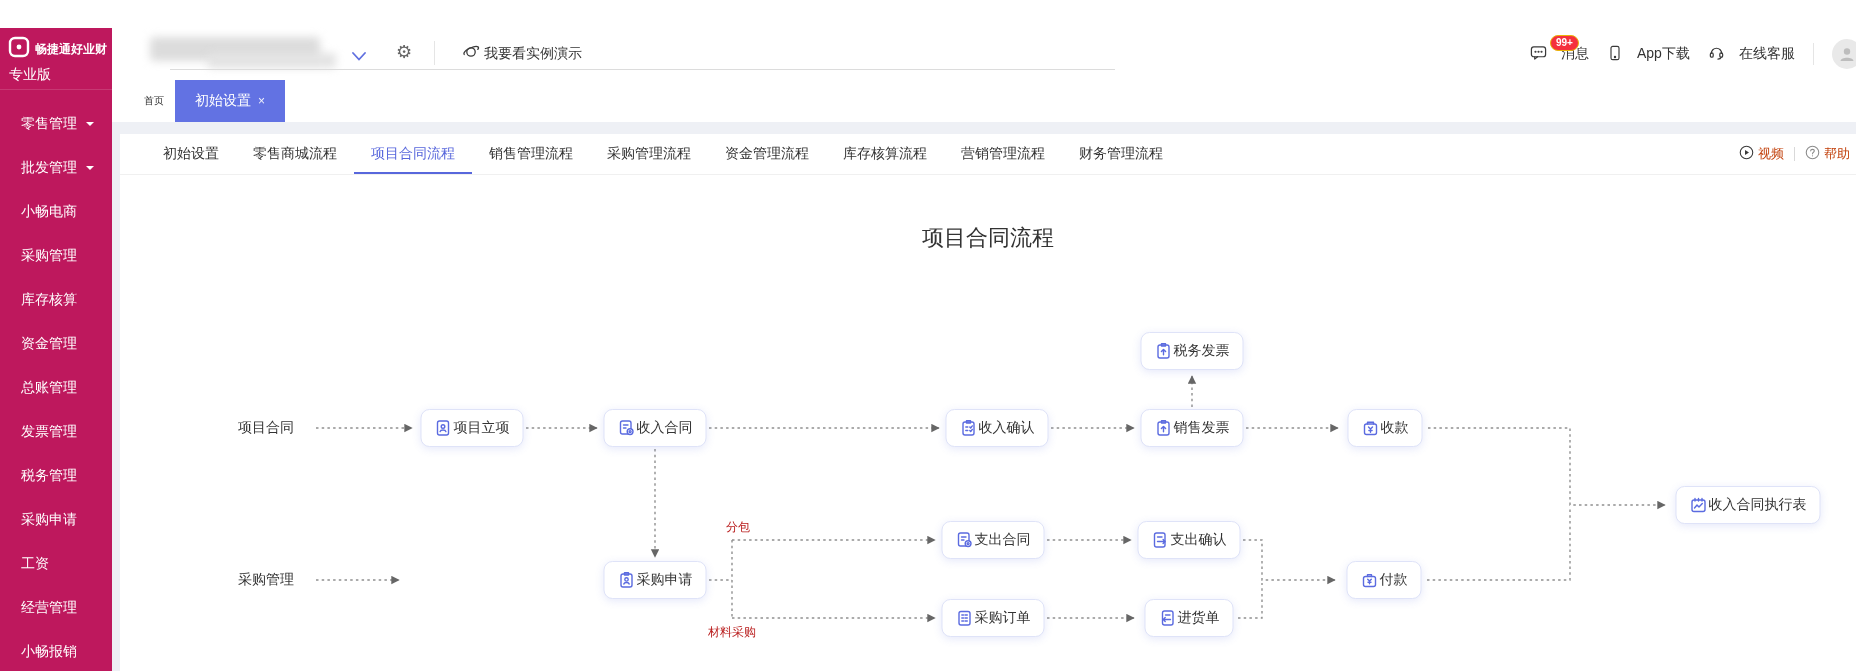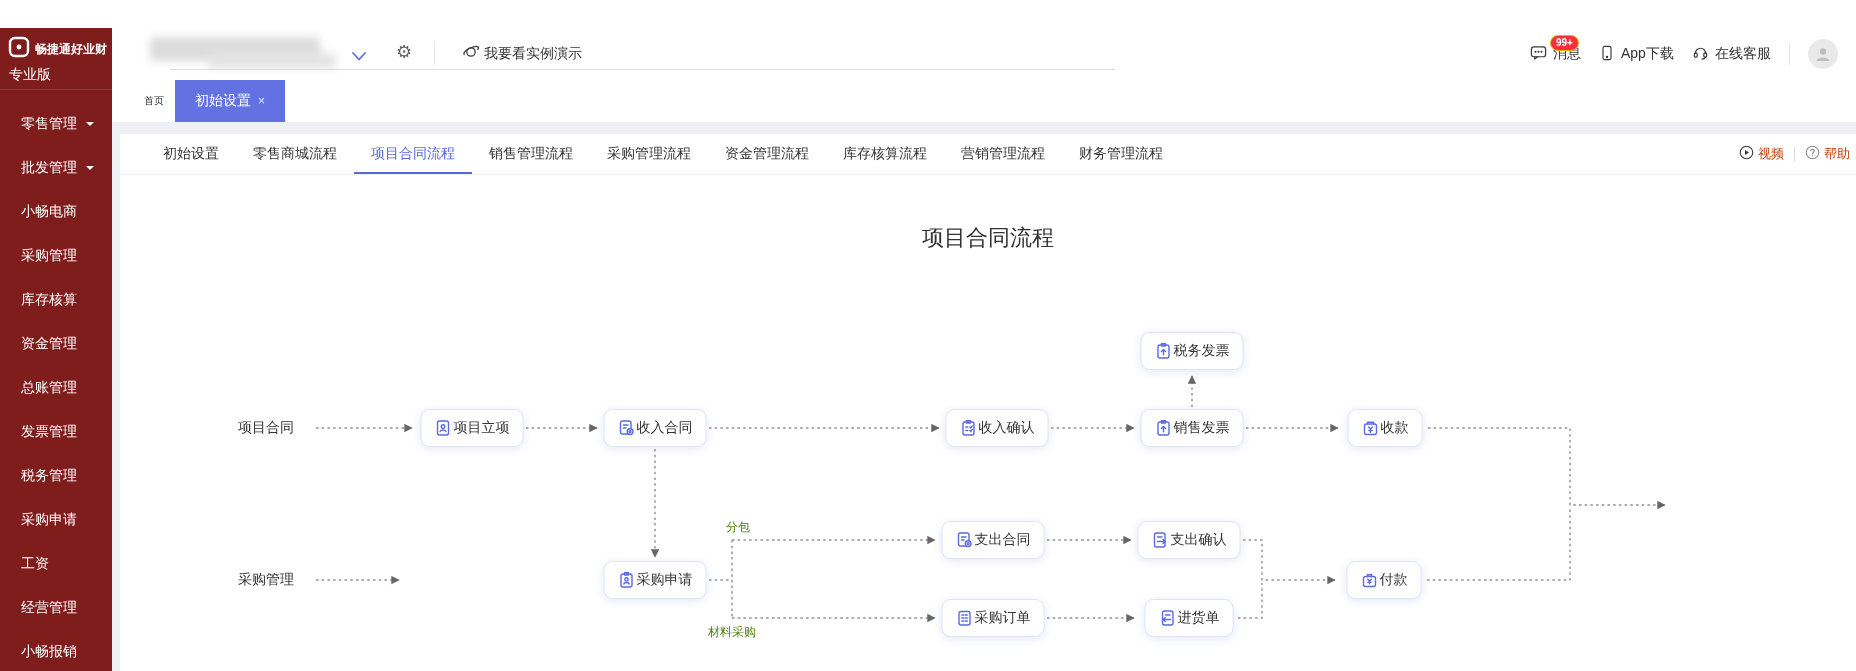--- a/index.html
+++ b/index.html
@@ -1,39 +1,39 @@
 <!DOCTYPE html>
 <html><head>
 <meta charset="utf-8">
 <style>
   html,body{margin:0;padding:0;}
   body{width:1856px;height:671px;overflow:hidden;background:#eef0f5;
        font-family:"Liberation Sans","DejaVu Sans",sans-serif;position:relative;}
   
   .topstrip{position:absolute;top:0;left:0;width:1856px;height:28px;background:#fff;}
   
-  .sidewrap{position:absolute;top:28px;left:0;width:112px;height:643px;background:#7f1d1d;color:#fff;}
+  .sidewrap{position:absolute;top:28px;left:0;width:112px;height:643px;background:#be185d;color:#fff;}
   .logo-area{height:62px;padding:7px 4px 0 7px;box-sizing:border-box;border-bottom:1px solid rgba(255,255,255,.14);}
   .logo-row{display:flex;align-items:center;gap:4px;}
   .logo-title{font-size:12px;font-weight:bold;white-space:nowrap;letter-spacing:0;}
   .logo-sub{font-size:14px;margin:3px 0 0 2px;}
   .menu{padding-top:12px;}
   .menu-item{height:44px;display:flex;align-items:center;padding-left:21px;font-size:14px;cursor:pointer;}
   .caret{width:0;height:0;border:4px solid transparent;border-top-color:#fff;margin:4px 0 0 9px;}
   
   .header{position:absolute;top:28px;left:112px;width:1744px;height:52px;background:#fff;}
   .blur1{position:absolute;left:38px;top:9px;width:170px;height:24px;background:#dcdcdc;border-radius:4px;filter:blur(4px);}
   .blur2{position:absolute;left:96px;top:25px;width:128px;height:15px;background:#e3e3e3;border-radius:3px;filter:blur(4px);}
   .search-underline{position:absolute;left:58px;top:41px;width:945px;height:1px;background:#dcdcdc;}
   .chevron{position:absolute;left:240px;top:19px;cursor:pointer;}
   .gear{position:absolute;left:284px;top:13px;font-size:18px;color:#666;cursor:pointer;line-height:22px;}
   .hdivider{position:absolute;left:322px;top:13px;width:1px;height:24px;background:#e5e5e5;}
   .demo{position:absolute;left:350px;top:15px;display:flex;align-items:center;gap:4px;font-size:14px;color:#333;cursor:pointer;}
   .hright{position:absolute;left:1418px;top:0;height:52px;display:flex;align-items:center;gap:18px;font-size:14px;color:#333;}
-  .hitem{display:flex;align-items:center;gap:6px;cursor:pointer;position:relative;white-space:nowrap;}
+  .hitem{display:flex;align-items:center;gap:14px;cursor:pointer;position:relative;white-space:nowrap;}
   .badge{position:absolute;top:-9px;left:20px;background:#f5303d;color:#fff;font-size:10px;line-height:14px;
          padding:0 5px;border-radius:8px;border:1px solid #eab308;font-weight:bold;}
   .vdiv{width:1px;height:22px;background:#e5e5e5;}
   .avatar{width:30px;height:30px;border-radius:50%;background:#e9e9e9;display:flex;align-items:center;justify-content:center;cursor:pointer;}
   .uname{white-space:nowrap;cursor:pointer;}
   
   .tabstrip{position:absolute;top:80px;left:112px;width:1744px;height:42px;background:#fff;}
   .home-tab{position:absolute;left:8px;top:0;height:42px;line-height:42px;padding:0 24px;font-size:10px;color:#333;cursor:pointer;}
   .active-tab{position:absolute;left:63px;top:0;height:42px;width:110px;background:#6272e3;color:#fff;font-size:14px;
               display:flex;align-items:center;justify-content:center;gap:7px;cursor:pointer;}
@@ -47,21 +47,21 @@
   .nav-right .ndiv{width:1px;height:14px;background:#d9d9d9;margin:0 4px;}
   .nav-ico{display:flex;align-items:center;gap:4px;cursor:pointer;}
   .flow-title{position:absolute;top:89px;left:0;width:100%;text-align:center;font-size:22px;color:#333;font-weight:500;}
   .flow{position:absolute;left:0;top:0;width:1736px;height:537px;}
   .edges{position:absolute;left:0;top:0;}
   .fnode{position:absolute;transform:translate(-50%,-50%);height:38px;box-sizing:border-box;
          display:flex;align-items:center;gap:1px;background:#fff;border:1px solid #dfe3f8;border-radius:9px;
          box-shadow:0 2px 8px rgba(93,110,224,.16);font-size:14px;color:#333;white-space:nowrap;
          padding:0 13px;cursor:pointer;}
   .lane-label{position:absolute;transform:translate(0,-50%);font-size:14px;color:#333;}
-  .edge-label{position:absolute;font-size:12px;color:#4d7c0f;}
+  .edge-label{position:absolute;font-size:12px;color:#b91c1c;}
   .nicon{display:flex;}
   svg.ic{stroke:#5b6be0;fill:none;stroke-width:1.4;stroke-linecap:round;stroke-linejoin:round;}
   svg.gic{stroke:#3a3a3a;fill:none;stroke-width:1.3;stroke-linecap:round;stroke-linejoin:round;}
 </style>
 </head>
 <body>
 
 <div class="topstrip"></div>
 
 <div class="sidewrap">
@@ -383,14 +383,24 @@
     <div class="fnode" style="left:1264px;top:446px">
       <span class="nicon">
           <svg class="ic" width="18" height="18" viewBox="0 0 18 18">
             <rect x="3" y="5.5" width="12" height="10" rx="2"></rect>
             <path d="M7 5.5 V3.8 H11 V5.5"></path>
             <path d="M7.2 8.2 L9 10 L10.8 8.2 M9 10 V12.8 M7.5 11.2 H10.5"></path>
           </svg>
         </span>
       <span>付款</span>
     </div>
+    <div class="fnode" style="left:1628px;top:371px">
+      <span class="nicon">
+          <svg class="ic" width="18" height="18" viewBox="0 0 18 18">
+            <rect x="2.5" y="4" width="13" height="11.5" rx="2"></rect>
+            <path d="M5.5 2.5 V5 M9 2.5 V5 M12.5 2.5 V5"></path>
+            <path d="M5 12 L7.5 9 L9.5 11 L12.8 7.6"></path>
+          </svg>
+        </span>
+      <span>收入合同执行表</span>
+    </div>
   </div>
 </div>
 
 </body></html>

